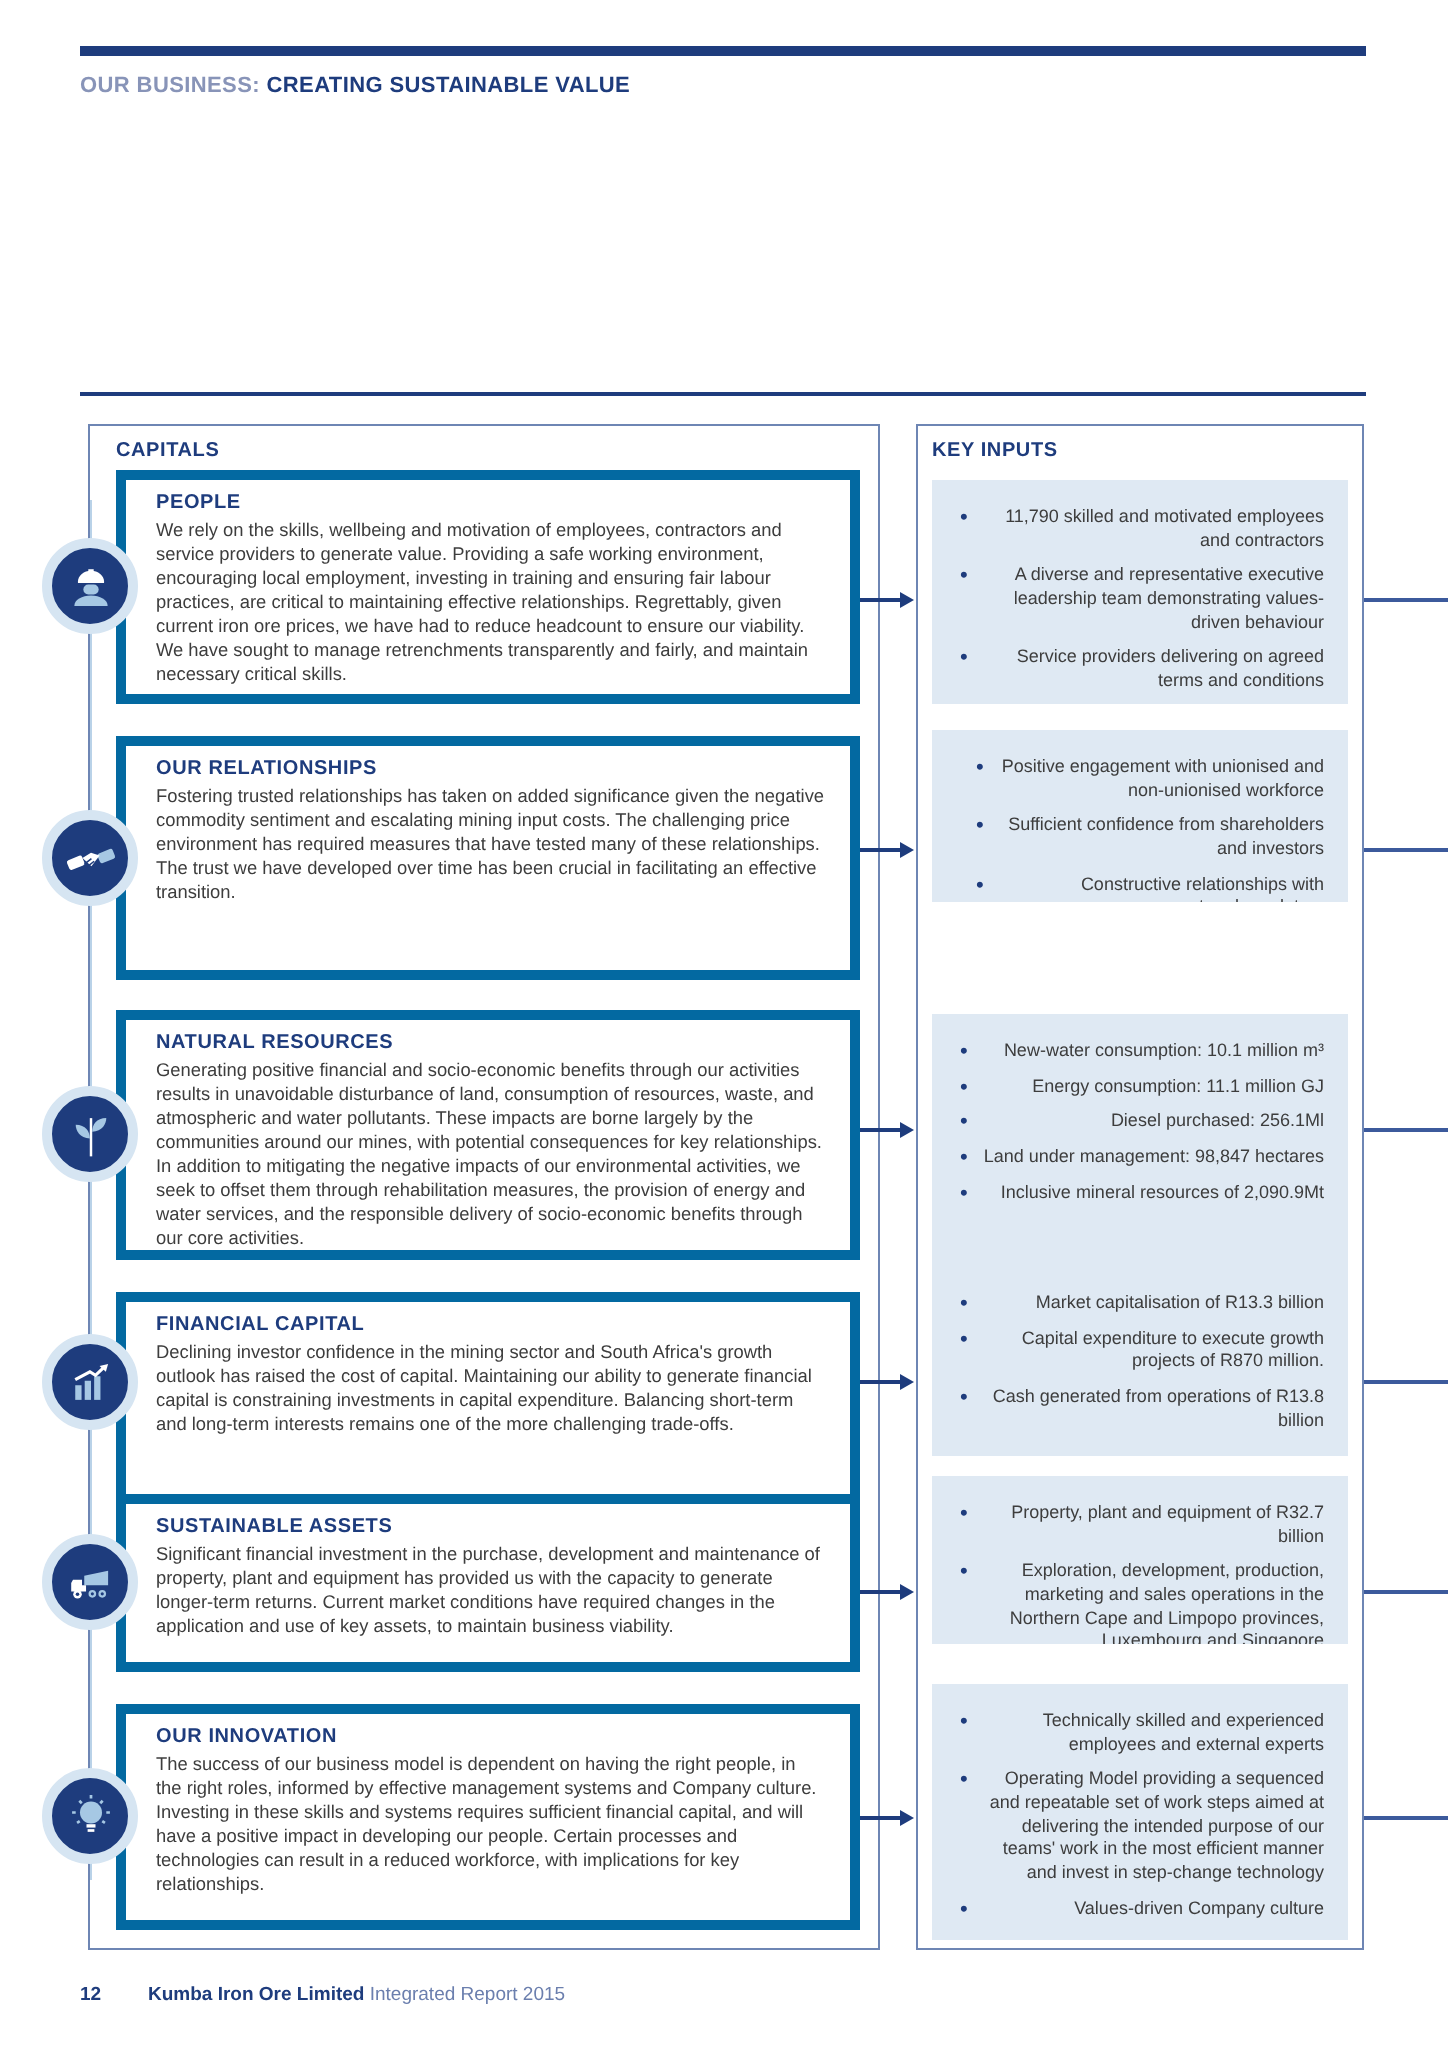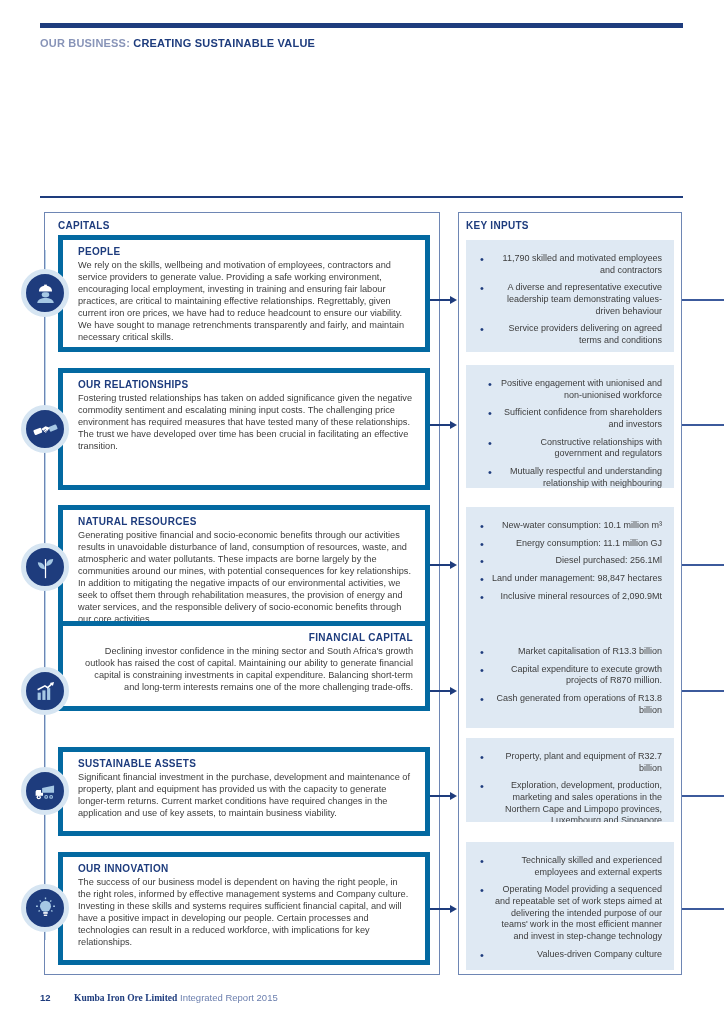--- a/index.html
+++ b/index.html
@@ -62,21 +62,21 @@
   .input-panel ul{margin:4px;padding:0;list-style:none;text-align:right;}
   .input-panel li{
     position:relative;padding-left:11px;margin-bottom:6px;
     font-size:9px;line-height:1.3;color:#3d3d3d;
   }
   .input-panel li::before{content:"\2022";position:absolute;left:2px;top:-1px;color:#1e3c7d;font-size:11px;}
 
   
   .footer{position:absolute;left:40px;top:992px;font-size:9.5px;white-space:nowrap;}
   .footer .pagenum{display:inline-block;width:34px;font-weight:bold;color:#1e3c7d;}
-  .footer .company{font-weight:bold;color:#1e3c7d;font-family:Liberation Serif, serif;}
+  .footer .company{font-weight:bold;color:#1e3c7d;}
   .footer .report{color:#6b7fae;}
 </style>
 </head>
 <body>
 
 <div class="page">
 
   <div class="top-bar"></div>
   <div class="eyebrow">
     <span class="pre">OUR BUSINESS:</span>
@@ -98,21 +98,21 @@
     <p>We rely on the skills, wellbeing and motivation of employees, contractors and service providers to generate value. Providing a safe working environment, encouraging local employment, investing in training and ensuring fair labour practices, are critical to maintaining effective relationships. Regrettably, given current iron ore prices, we have had to reduce headcount to ensure our viability. We have sought to manage retrenchments transparently and fairly, and maintain necessary critical skills.</p>
   </div>
   <div class="capital-card" style="top:368px;height:122px;">
     <h3>OUR RELATIONSHIPS</h3>
     <p>Fostering trusted relationships has taken on added significance given the negative commodity sentiment and escalating mining input costs. The challenging price environment has required measures that have tested many of these relationships. The trust we have developed over time has been crucial in facilitating an effective transition.</p>
   </div>
   <div class="capital-card" style="top:505px;height:125px;">
     <h3>NATURAL RESOURCES</h3>
     <p>Generating positive financial and socio-economic benefits through our activities results in unavoidable disturbance of land, consumption of resources, waste, and atmospheric and water pollutants. These impacts are borne largely by the communities around our mines, with potential consequences for key relationships. In addition to mitigating the negative impacts of our environmental activities, we seek to offset them through rehabilitation measures, the provision of energy and water services, and the responsible delivery of socio-economic benefits through our core activities.</p>
   </div>
-  <div class="capital-card" style="top:621px;height:90px;text-align:right;">
+  <div class="capital-card" style="top:646px;height:106px;">
     <h3>FINANCIAL CAPITAL</h3>
     <p>Declining investor confidence in the mining sector and South Africa's growth outlook has raised the cost of capital. Maintaining our ability to generate financial capital is constraining investments in capital expenditure. Balancing short-term and long-term interests remains one of the more challenging trade-offs.</p>
   </div>
   <div class="capital-card" style="top:747px;height:89px;">
     <h3>SUSTAINABLE ASSETS</h3>
     <p>Significant financial investment in the purchase, development and maintenance of property, plant and equipment has provided us with the capacity to generate longer-term returns. Current market conditions have required changes in the application and use of key assets, to maintain business viability.</p>
   </div>
   <div class="capital-card" style="top:852px;height:113px;">
     <h3>OUR INNOVATION</h3>
     <p>The success of our business model is dependent on having the right people, in the right roles, informed by effective management systems and Company culture. Investing in these skills and systems requires sufficient financial capital, and will have a positive impact in developing our people. Certain processes and technologies can result in a reduced workforce, with implications for key relationships.</p>
@@ -178,21 +178,21 @@
   <div class="flow-arrow" style="top:795px;"></div>
   <div class="flow-arrow" style="top:908px;"></div>
 
   <div class="input-panel" style="top:240px;height:112px;">
     <ul>
       <li>11,790 skilled and motivated employees and contractors</li>
       <li>A diverse and representative executive leadership team demonstrating values-driven behaviour</li>
       <li>Service providers delivering on agreed terms and conditions</li>
     </ul>
   </div>
-  <div class="input-panel" style="top:365px;height:123px;padding-left:16px;">
+  <div class="input-panel" style="top:365px;height:86px;padding-left:16px;">
     <ul>
       <li>Positive engagement with unionised and non-unionised workforce</li>
       <li>Sufficient confidence from shareholders and investors</li>
       <li>Constructive relationships with government and regulators</li>
       <li>Mutually respectful and understanding relationship with neighbouring communities</li>
     </ul>
   </div>
   <div class="input-panel" style="top:507px;height:140px;">
     <ul>
       <li>New-water consumption: 10.1 million m³</li>

